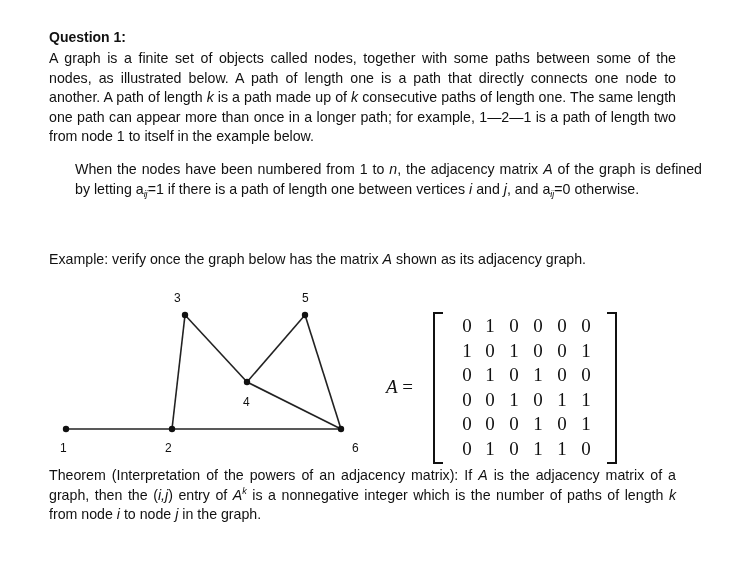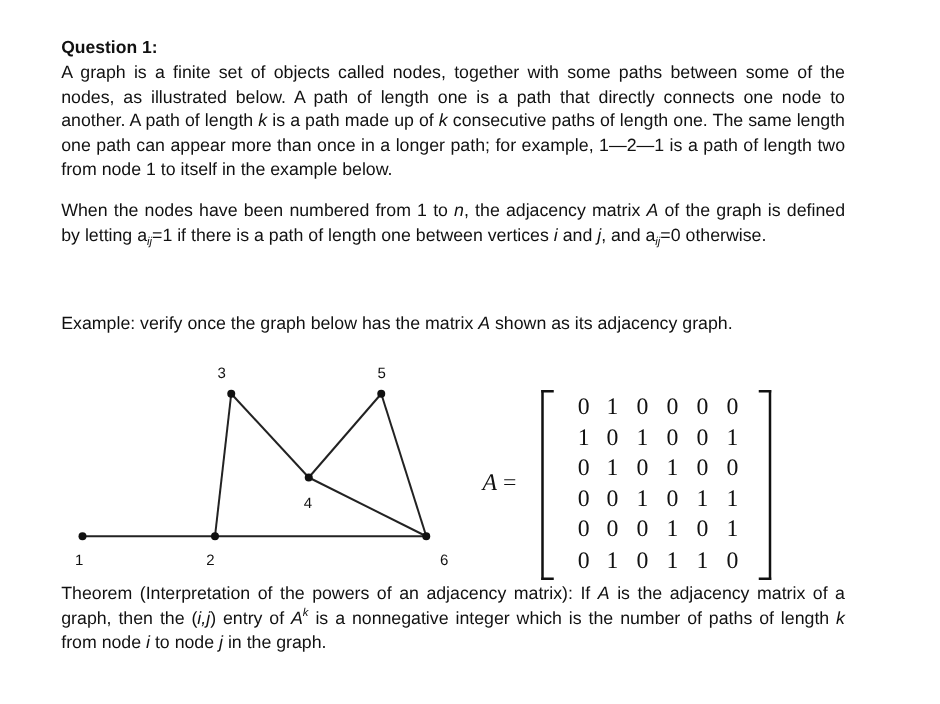--- a/index.html
+++ b/index.html
@@ -1,20 +1,20 @@
 <!DOCTYPE html>
 <html><head>
   <meta charset="utf-8">
   <style>
     html, body { margin: 0; padding: 0; background: #ffffff; }
     body { width: 752px; height: 563px; position: relative; overflow: hidden; color: #111; font-family: "Liberation Sans", sans-serif; }
     .q-title { position: absolute; left: 49px; top: 17px; font-size: 14px; font-weight: bold; margin-top: 12px; }
     .para { position: absolute; left: 49px; width: 627px; font-size: 14.2px; line-height: 19.6px; text-align: justify; }
     .p1 { top: 49px; }
-    .p2 { top: 160px; }
+    .p2 { top: 160px; margin-left: 26px; }
     .p3 { top: 250px; }
     .p4 { top: 466px; }
     .para i { font-style: italic; }
     sub { font-size: 9px; vertical-align: -3px; }
     sup { font-size: 9px; vertical-align: 6px; line-height: 0; }
     .graph { position: absolute; left: 0; top: 0; }
     .node-label { font-family: "Liberation Sans", sans-serif; font-size: 12px; fill: #111; }
     .matrix-lhs { position: absolute; left: 386px; top: 376px; font-family: "Liberation Serif", serif; font-size: 19px; }
     .matrix-lhs i { font-style: italic; }
     .matrix { position: absolute; left: 433px; top: 312px; width: 184px; height: 150px; }

